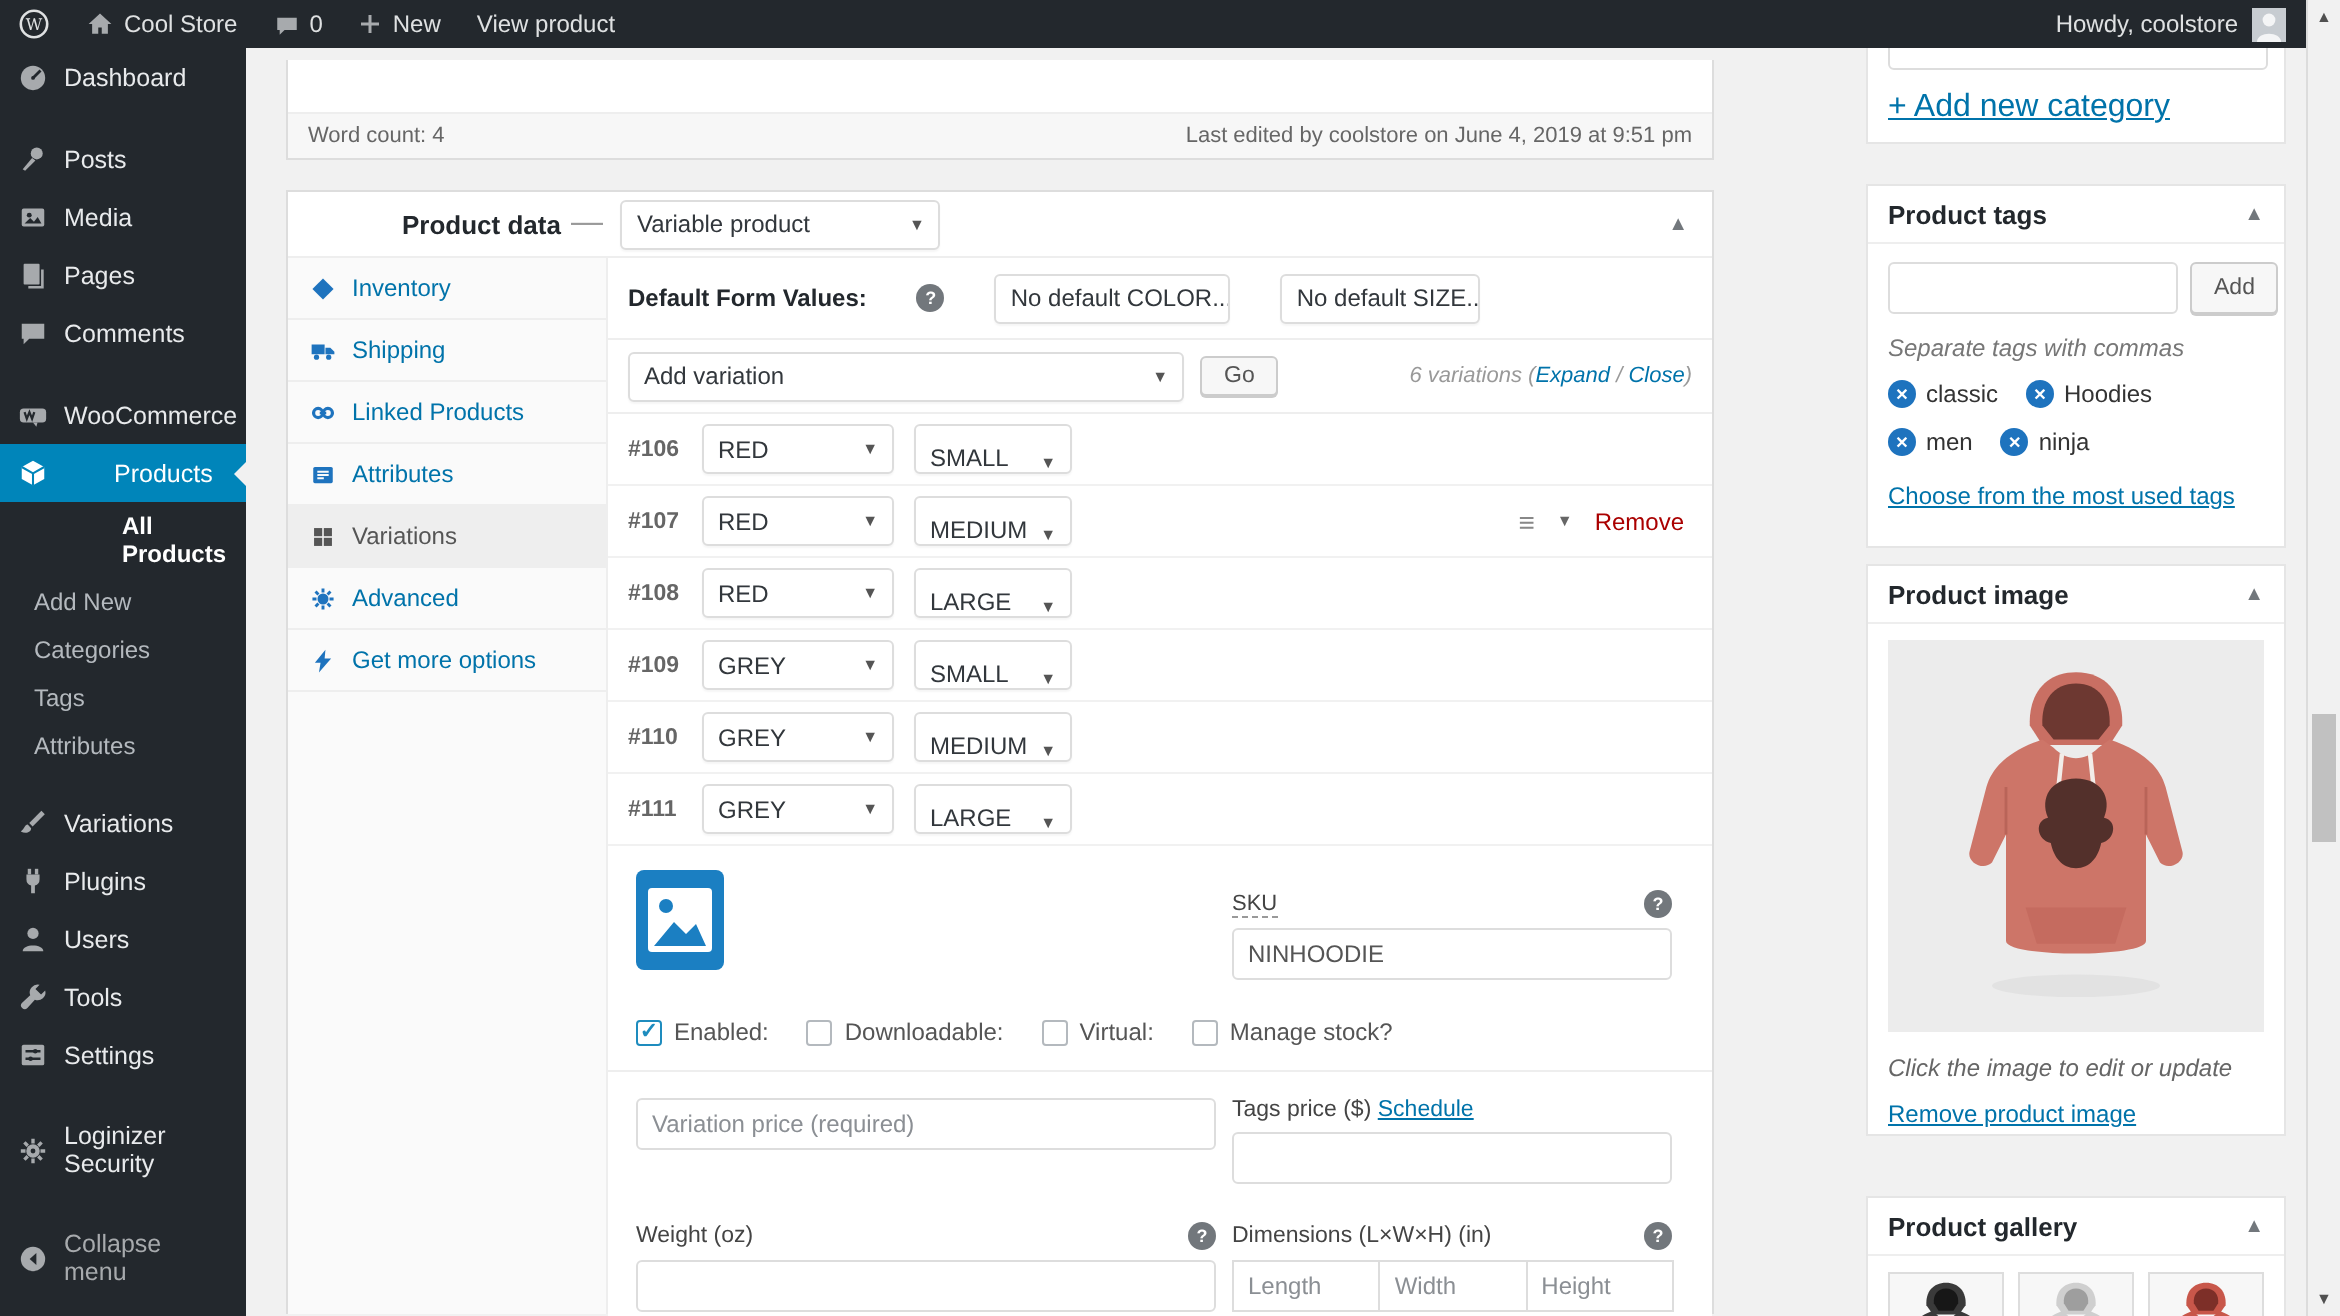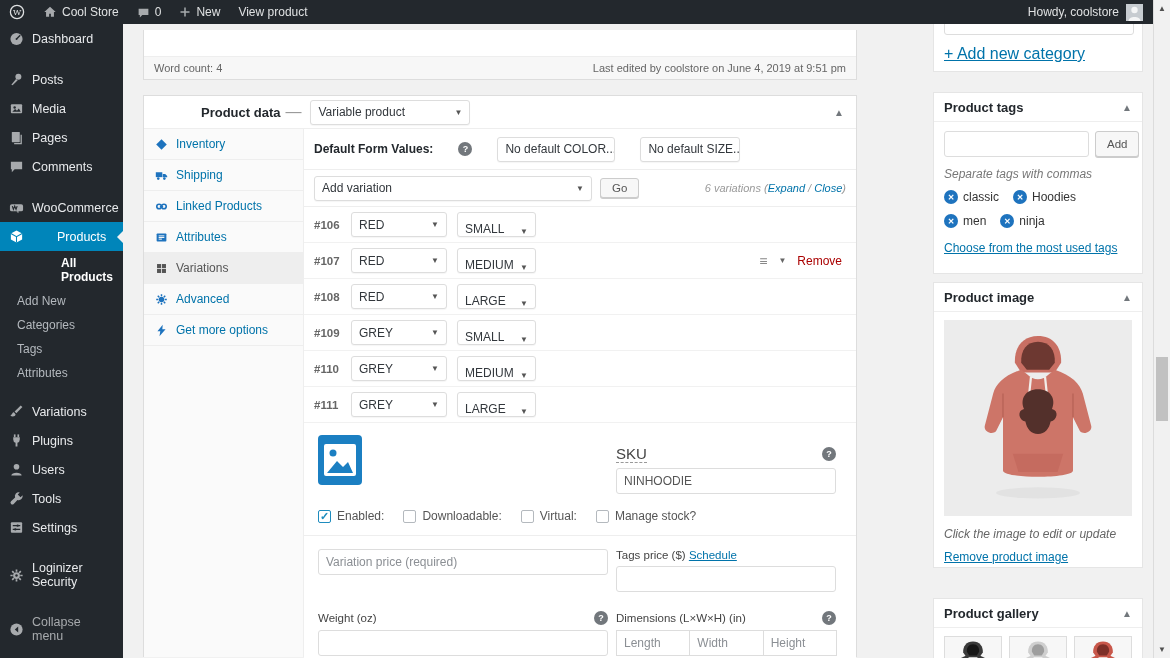--- a/index.html
+++ b/index.html
@@ -68,21 +68,21 @@
   .sel-color { width:96px; } .sel-size { width:79px;align-items:flex-end; }
   .vrow-controls { margin-left:auto; display:flex; align-items:center; gap:11px; padding-right:4px; }
   .drag { color:#888; font-size:14px; cursor:move; }
   .carret { color:#666; font-size:8px; cursor:pointer; }
   .remove { color:#a00; font-size:12px; cursor:pointer; }
 
   .var-detail { position:relative; height:240px; background:#fff; }
   .img-btn { position:absolute; left:14px; top:12px; width:44px; height:50px; cursor:pointer; }
   .sku-wrap { position:absolute; left:312px; top:22px; right:20px; }
   .sku-row { display:flex; justify-content:space-between; align-items:center; }
-  .sku-label { font-size:15px; color:#444; border-bottom:1px dashed #999; }
+  .sku-label { font-size:11px; color:#444; border-bottom:1px dashed #999; }
   .txt { width:100%; height:26px; border:1px solid #ddd; border-radius:3px; padding:0 7px; font-size:12px;
     color:#555; background:#fff; font-family:"Liberation Sans", sans-serif; }
   .txt::placeholder { color:#8b8f94; }
   .sku-wrap .txt { margin-top:5px; }
   .cb-row { position:absolute; left:14px; top:86px; display:flex; align-items:center; gap:19px; font-size:12px; color:#555; }
   .cb-item { display:flex; align-items:center; cursor:pointer; }
   .cb { width:13px; height:13px; border:1px solid #b4b9be; border-radius:2px; background:#fff;
     display:inline-flex; align-items:center; justify-content:center; margin-right:6px; }
   .cb.checked { border-color:#1e8cbe; }
   .cb.checked::before { content:"✓"; color:#1e8cbe; font-size:11px; font-weight:700; line-height:11px; }

